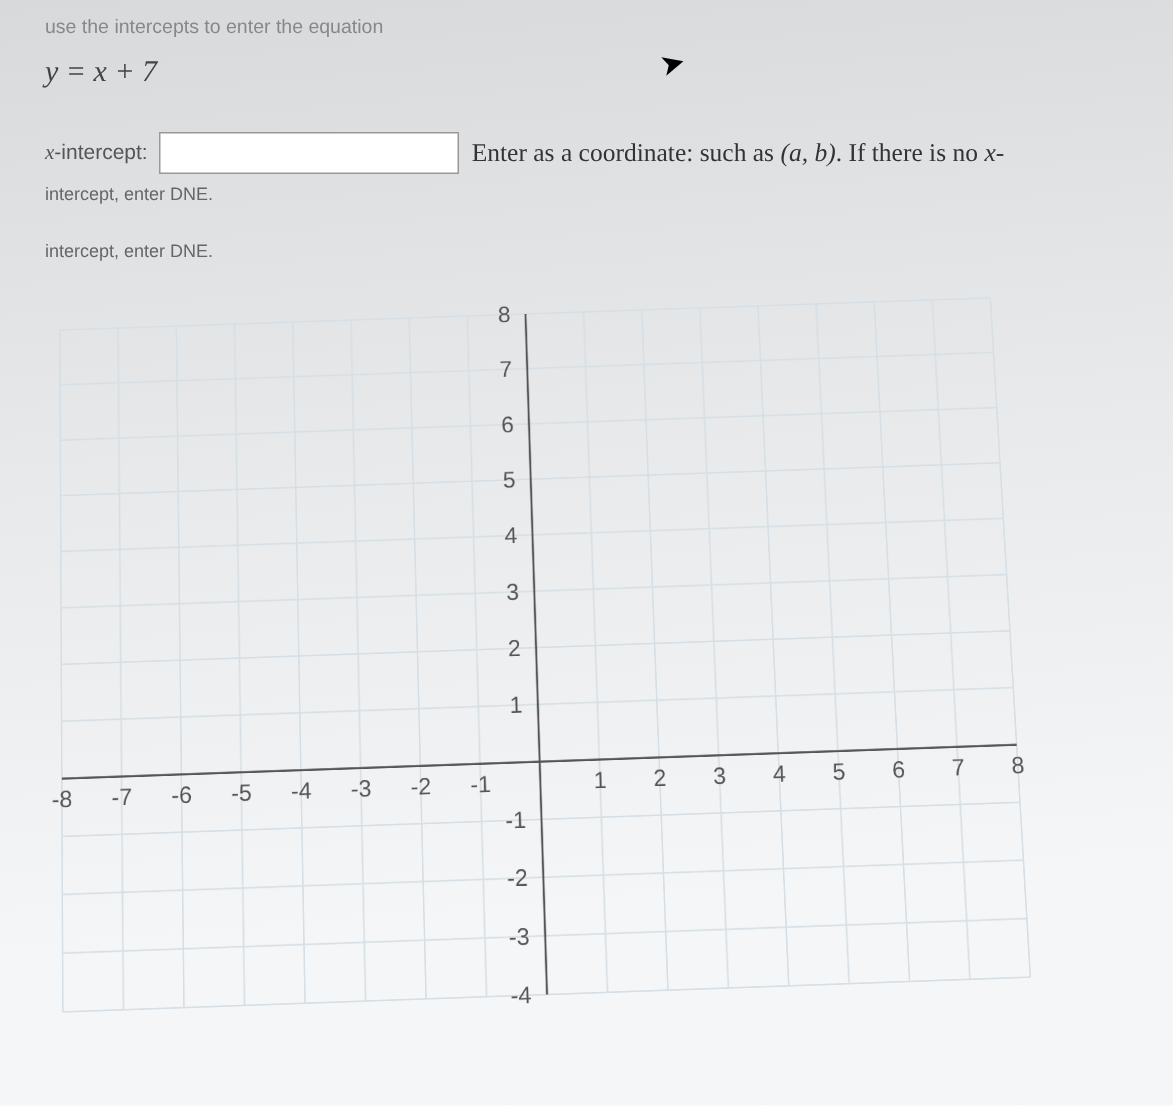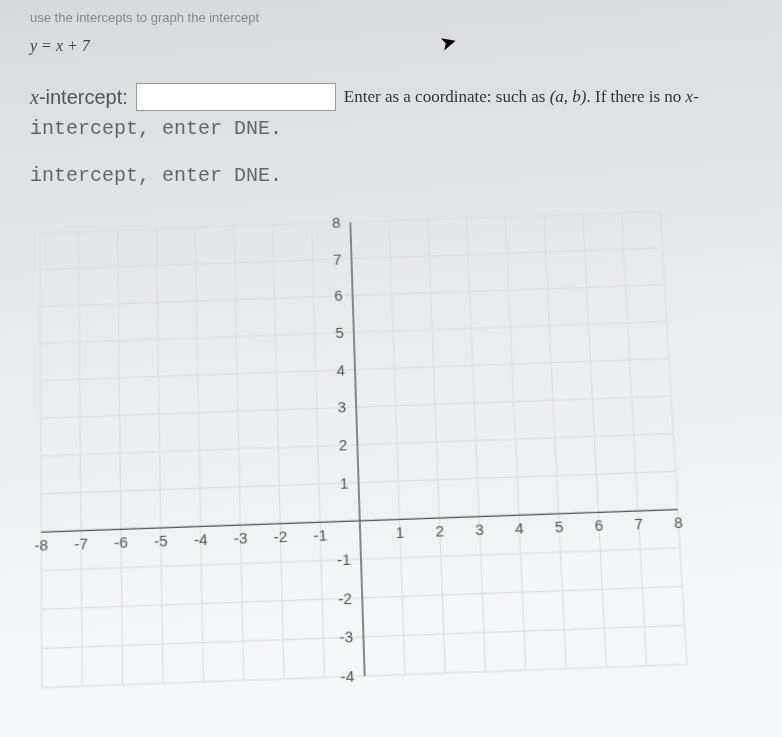--- a/index.html
+++ b/index.html
@@ -15,59 +15,59 @@
     }
     .instruction-partial {
       color: #888;
       font-size: 13px;
       margin-bottom: 12px;
       font-family: Arial, sans-serif;
     }
     .equation {
       font-family: Georgia, serif;
       font-style: italic;
-      font-size: 16px;
+      font-size: 20px;
       color: #444;
       margin-bottom: 28px;
     }
     .intercept-group {
       margin-bottom: 24px;
     }
     .intercept-row {
       display: flex;
       align-items: center;
       gap: 8px;
       margin-bottom: 6px;
     }
     .intercept-label {
       font-family: Arial, sans-serif;
       color: #555;
-      font-size: 20px;
+      font-size: 14px;
       white-space: nowrap;
     }
     .intercept-label .math-var { font-style: italic; font-family: Georgia, serif; }
     .intercept-input {
       width: 200px;
       height: 28px;
       border: 1px solid #999;
       background: #fff;
       padding: 2px 6px;
       font-size: 14px;
     }
     .intercept-hint {
       font-family: Georgia, serif;
       font-size: 17px;
       color: #333;
       flex: 1;
     }
     .intercept-hint .coord { font-style: italic; font-family: Liberation Serif, serif; }
     .intercept-sub {
-      font-family: Liberation Mono, monospace;
+      font-family: Liberation Sans, sans-serif;
       color: #666;
-      font-size: 20px;
+      font-size: 12px;
       margin-top: 4px;
     }
     .graph-wrap {
       margin-top: 10px;
       position: relative;
       transform: perspective(1600px) rotateX(8deg) rotateZ(-2deg);
       transform-origin: top center;
     }
     svg { display: block; }
     .cursor {
@@ -82,21 +82,21 @@
     .axis-line { stroke: #555; stroke-width: 1.3; }
     .tick-text {
       font-family: Arial, sans-serif;
       font-size: 15px;
       fill: #555;
     }
   </style>
 </head>
 <body>
 
-<div class="instruction-partial">use the intercepts to graph the intercept</div>
+<div class="instruction-partial">use the intercepts to enter the equation</div>
 
 <div class="equation">y = x + 7</div>
 
 <div class="cursor">➤</div>
 
 <div class="intercept-group">
   <div class="intercept-row">
     <span class="intercept-label">
       <span class="math-var">x</span><span>-intercept:</span>
     </span>

